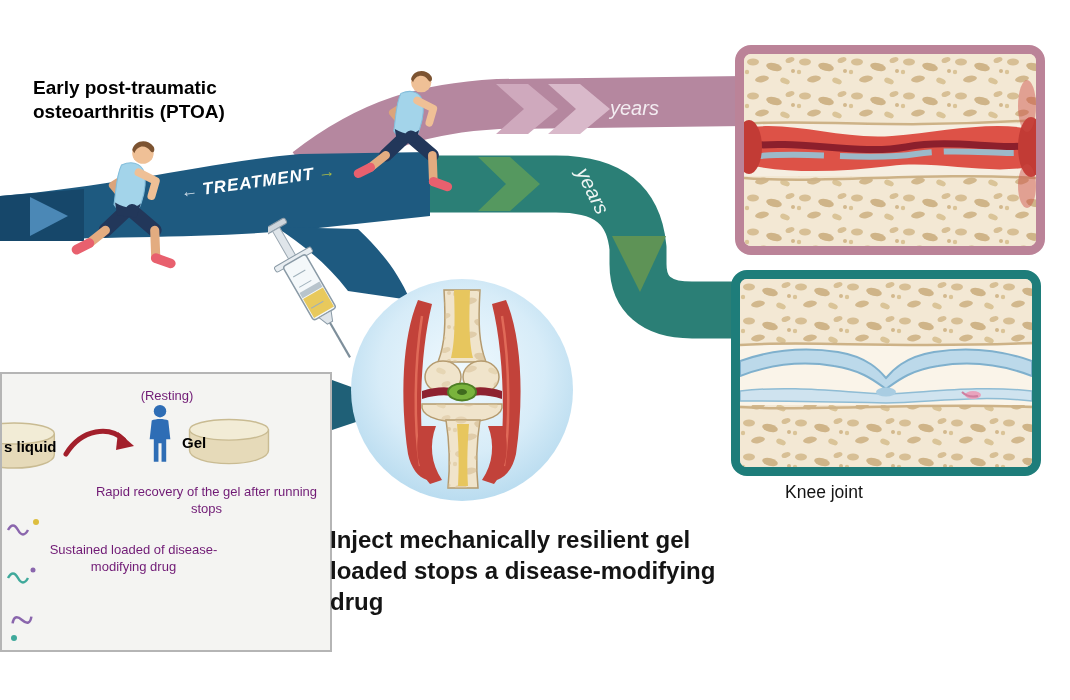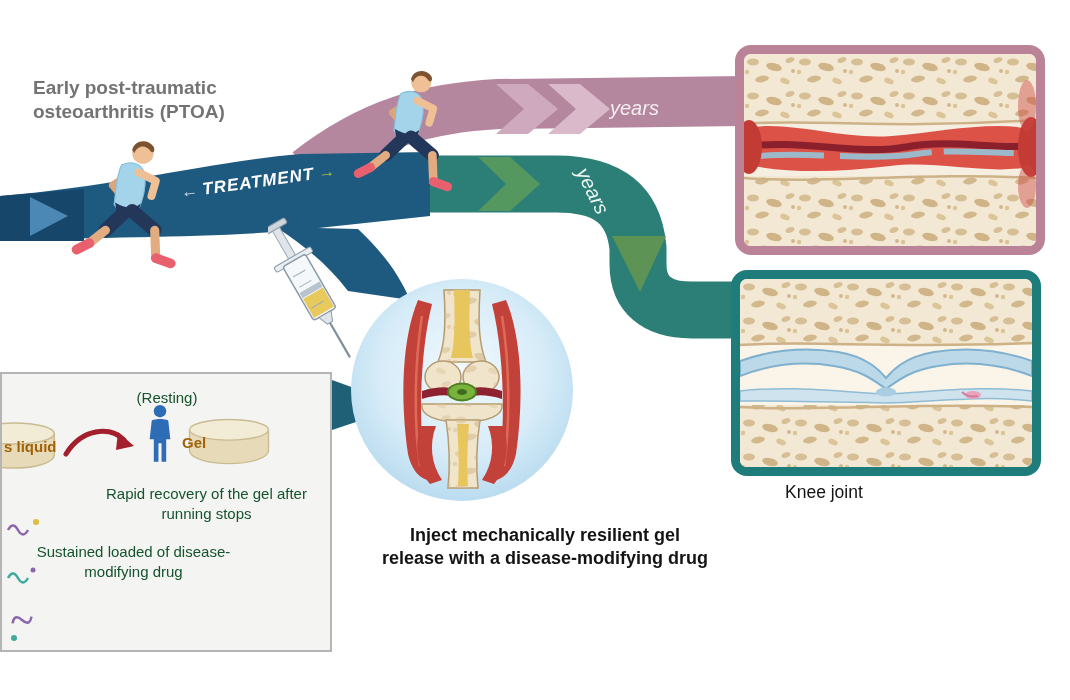--- a/index.html
+++ b/index.html
@@ -1,32 +1,32 @@
 <!DOCTYPE html>
 <html><head>
 <meta charset="utf-8">
 <style>
   *{margin:0;padding:0;box-sizing:border-box}
   html,body{width:1070px;height:700px;background:#fff;font-family:"Liberation Sans",sans-serif;overflow:hidden}
   #canvas{position:relative;width:1070px;height:700px;background:#fff}
   .abs{position:absolute}
-  .title{font-size:19px;font-weight:700;color:#737373;line-height:1.28}
+  .title{font-size:19px;font-weight:700;color:#000000;line-height:1.28}
   .treatment{font-size:17px;font-weight:700;font-style:italic;color:#fff;letter-spacing:1px;white-space:nowrap;transform:rotate(-8deg)}
   .treatment .arrow-l{color:#d4e0ea;font-style:normal;margin-right:4px}
   .treatment .arrow-r{color:#aebe45;font-style:normal;margin-left:4px}
   .years{font-size:20px;font-style:italic;color:#f3ecf1}
   .years.teal{color:#eef5f3;transform:rotate(64deg);transform-origin:left top}
-  .caption{font-size:18px;font-weight:700;color:#141414;text-align:center;line-height:1.3}
+  .caption{font-size:24px;font-weight:700;color:#141414;line-height:1.3}
   .knee-label{font-size:17.5px;color:#141414;}
   .panel{border-radius:16px;background:#f3e8d4;overflow:hidden}
   .panel.pink{border:9px solid #bb8398}
   .panel.teal{border:9px solid #1e7d7a}
   .inset{background:#f4f4f2;border:2px solid #b5b5b5;overflow:hidden}
-  .inset .small{font-size:15px;color:#14532d;text-align:center;line-height:1.3}
-  .inset .bold-label{font-size:15px;font-weight:700;color:#a16207}
+  .inset .small{font-size:13px;color:#701a75;text-align:center;line-height:1.3}
+  .inset .bold-label{font-size:15px;font-weight:700;color:#000000}
   .z1{z-index:1}.z2{z-index:2}.z3{z-index:3}.z4{z-index:4}.z5{z-index:5}.z6{z-index:6}
 </style>
 </head>
 <body>
 
 <div id="canvas">
 
   <svg width="0" height="0" style="position:absolute">
     <defs>
       <pattern id="trab" width="52" height="34" patternUnits="userSpaceOnUse">
@@ -179,21 +179,21 @@
 
   <div class="abs z6 treatment" style="left:180px;top:172px">
     <span class="arrow-l">←</span><span>TREATMENT</span><span class="arrow-r">→</span>
   </div>
 
   <div class="abs z6 years" style="left:610px;top:97px">years</div>
   <div class="abs z6 years teal" style="left:592px;top:164px">years</div>
 
   <div class="abs z6 caption" style="left:330px;top:524px;width:430px">
     <div>Inject mechanically resilient gel</div>
-    <div>release with a disease-modifying drug</div>
+    <div>loaded stops a disease-modifying drug</div>
   </div>
 
   <div class="abs z6 knee-label" style="left:785px;top:482px;width:200px">Knee joint</div>
 
   <div class="abs z5 inset" style="left:0;top:372px;width:332px;height:280px">
     <div class="abs small" style="left:105px;top:14px;width:120px">(Resting)</div>
 
     <svg class="abs" style="left:-36px;top:44px" width="96" height="56" viewBox="0 0 100 58">
       <path d="M 8 16 L 8 38 C 8 46 27 52 50 52 C 73 52 92 46 92 38 L 92 16" fill="#e6dab9" stroke="#c9bb92" stroke-width="1.5"></path>
       <ellipse cx="50" cy="16" rx="42" ry="11" fill="#f2ecd6" stroke="#c9bb92" stroke-width="1.5"></ellipse>

